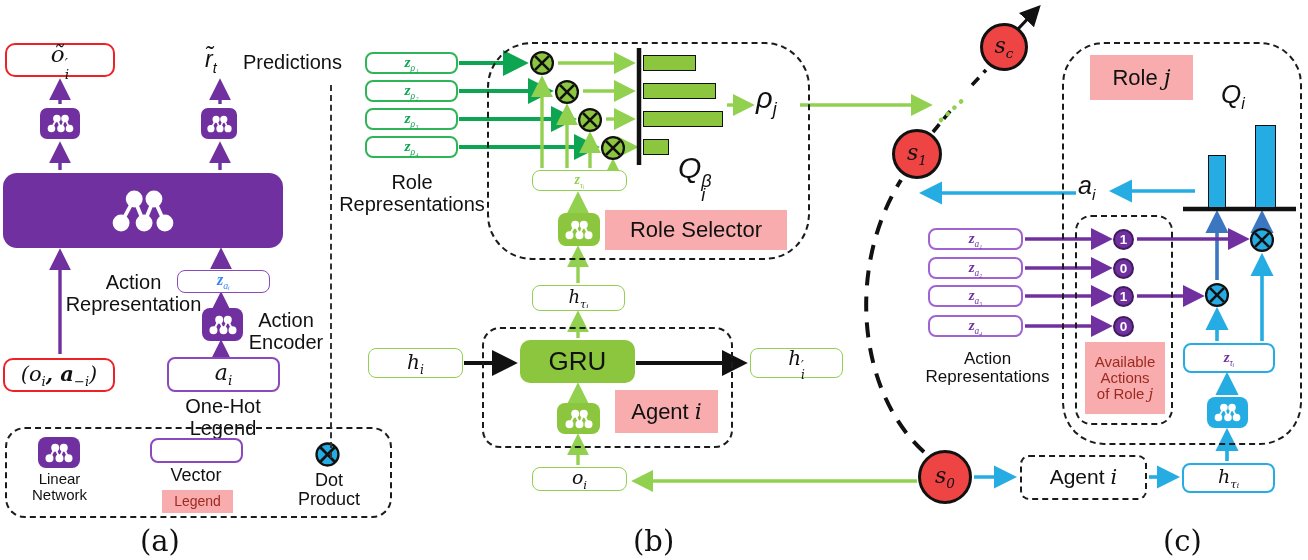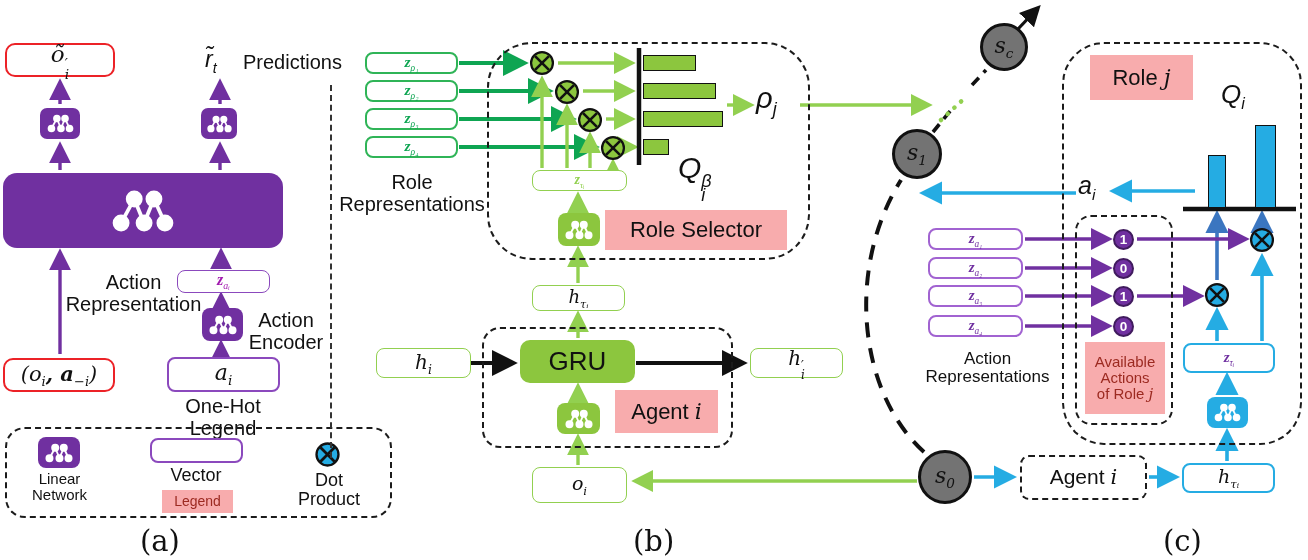--- a/index.html
+++ b/index.html
@@ -9,21 +9,21 @@
   svg.layer{position:absolute;left:0;top:0;pointer-events:none;}
   .box{position:absolute;background:#fff;border-radius:8px;display:flex;align-items:center;justify-content:center;box-sizing:border-box;}
   .math{font-family:"DejaVu Serif",serif;font-style:italic;}
   .mz{font-family:Liberation Serif, serif;font-style:italic;font-weight:bold;}
   sub{font-size:62%;}
   .ss{display:inline-flex;flex-direction:column;align-items:flex-start;font-size:60%;line-height:.75;vertical-align:-0.45em;font-style:italic;}
   .lbl{position:absolute;font-family:"Liberation Sans",sans-serif;color:#111;text-align:center;line-height:1.08;}
   .pink{background:#F8ACAD;}
   .dash{position:absolute;border:2.2px dashed #1b1b1b;background:transparent;box-sizing:border-box;}
   .cap{position:absolute;font-family:"DejaVu Serif",serif;font-size:29px;color:#111;}
-  .scircle{position:absolute;border:3.2px solid #111;border-radius:50%;background:#737373;display:flex;align-items:center;justify-content:center;box-sizing:border-box;font-size:22px;}
+  .scircle{position:absolute;border:3.2px solid #111;border-radius:50%;background:#ef4444;display:flex;align-items:center;justify-content:center;box-sizing:border-box;font-size:22px;}
   .mask{position:absolute;width:21px;height:21px;border-radius:50%;background:#7030A0;border:2px solid #401b5e;color:#fff;display:flex;align-items:center;justify-content:center;font-size:13.5px;font-weight:bold;box-sizing:border-box;}
   .netico{display:block;}
   .barB{position:absolute;height:16px;background:#8CC63E;border:1.6px solid #111;box-sizing:border-box;}
   .barC{position:absolute;bottom:0;background:#25ACE3;border:1.6px solid #111;box-sizing:border-box;}
 </style>
 </head>
 <body>
 
 <div id="fig">
 
@@ -183,21 +183,21 @@
           <circle cx="24.5" cy="16" r="3"></circle>
         </g>
       </svg>
   </div>
 
   <div class="lbl" style="left:62px;top:272px;width:143px;font-size:20px;">
     <div>Action</div>
       <div>Representation</div>
   </div>
   <div class="box" style="left:177px;top:270px;width:93px;height:23px;border:1.8px solid #8B49BD;">
-    <span class="mz" style="font-size:16px;color:#a21caf;"><span>z</span><sub style="font-weight:normal;">aᵢ</sub></span>
+    <span class="mz" style="font-size:16px;color:#3b82f6;"><span>z</span><sub style="font-weight:normal;">aᵢ</sub></span>
   </div>
   <div class="box" style="left:202px;top:308px;width:41px;height:33px;background:#7030A0;border-radius:8px;">
     <svg class="netico" width="28" height="20" viewBox="0 0 29 21">
         <g stroke="#fff" stroke-width="2" fill="#fff">
           <line x1="4.5" y1="16" x2="10.5" y2="5"></line>
           <line x1="10.5" y1="5" x2="15" y2="16"></line>
           <line x1="15" y1="16" x2="19.5" y2="5"></line>
           <line x1="19.5" y1="5" x2="24.5" y2="16"></line>
           <circle cx="4.5" cy="16" r="3.2"></circle>
           <circle cx="10.5" cy="5" r="3.2"></circle>
@@ -354,30 +354,30 @@
           <circle cx="19.5" cy="5" r="3.2"></circle>
           <circle cx="24.5" cy="16" r="3.2"></circle>
         </g>
       </svg>
   </div>
   <div class="lbl pink" style="left:615px;top:390px;width:103px;height:43px;font-size:22px;display:flex;align-items:center;justify-content:center;gap:6px;">
     <span>Agent</span>
       <i class="math">i</i>
   </div>
 
-  <div class="box" style="left:368px;top:348px;width:95px;height:30px;border:1.8px solid #92D050;margin-left:8px;">
+  <div class="box" style="left:368px;top:348px;width:95px;height:30px;border:1.8px solid #92D050;">
     <span class="math" style="font-size:20px;"><span>h</span><sub>i</sub></span>
   </div>
   <div class="box" style="left:750px;top:348px;width:93px;height:30px;border:1.8px solid #92D050;">
     <span class="math" style="font-size:20px;"><span>h</span><span class="ss">
           <span>′</span>
           <span>i</span>
         </span></span>
   </div>
-  <div class="box" style="left:532px;top:467px;width:95px;height:36px;border:1.8px solid #92D050;">
+  <div class="box" style="left:532px;top:467px;width:95px;height:24px;border:1.8px solid #92D050;">
     <span class="math" style="font-size:19px;"><span>o</span><sub>i</sub></span>
   </div>
   <div class="cap" style="left:633px;top:524px;">(b)</div>
 
   <div class="scircle math" style="left:980px;top:23px;width:48px;height:48px;">
     <span><span>s</span><sub>c</sub></span>
   </div>
   <div class="scircle math" style="left:892px;top:129px;width:50px;height:50px;">
     <span><span>s</span><sub>1</sub></span>
   </div>

